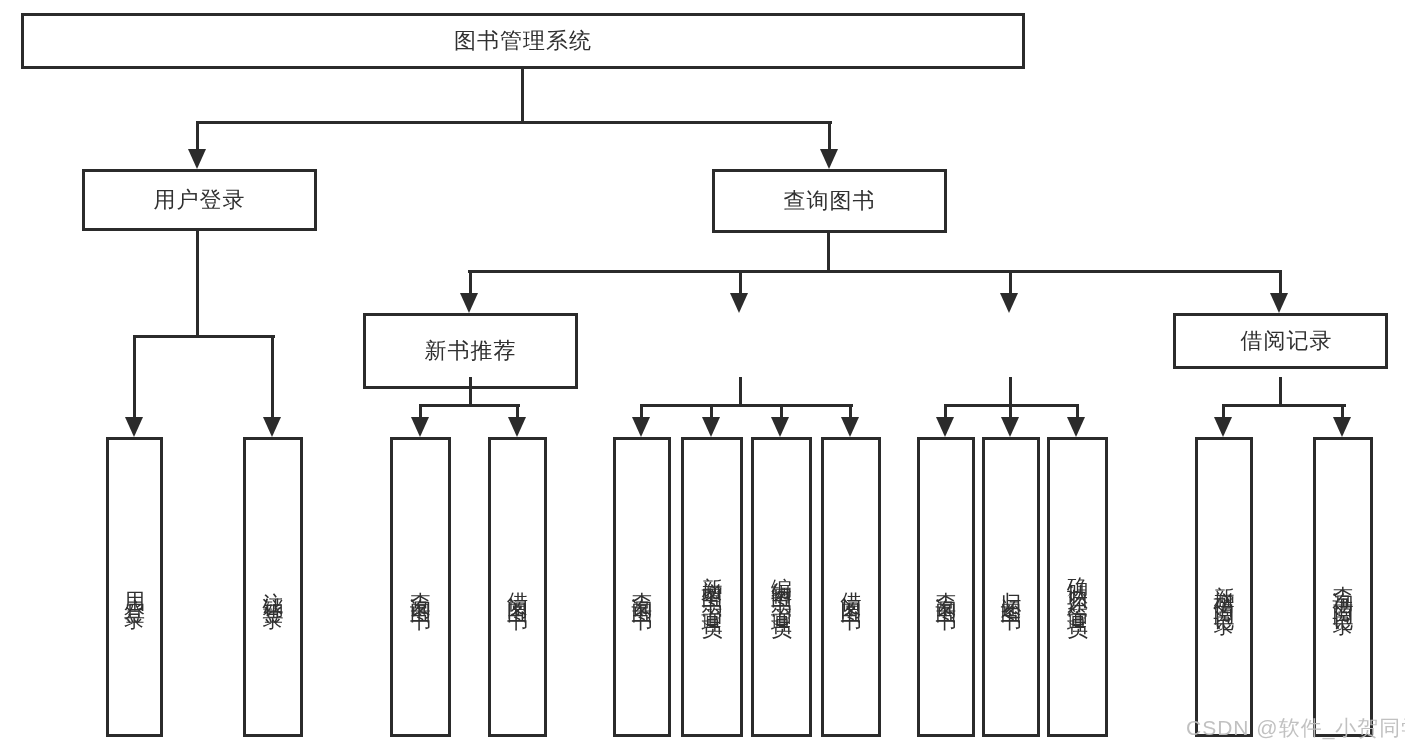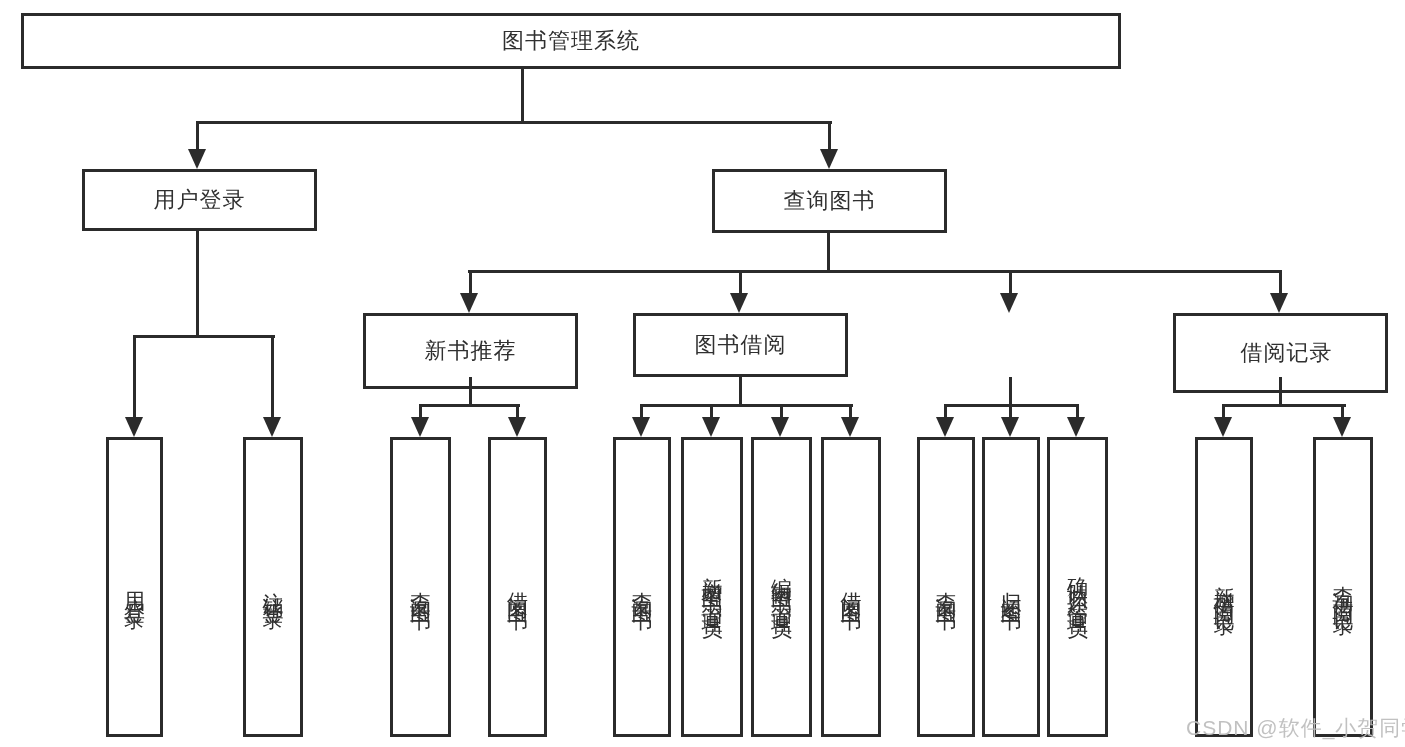--- a/index.html
+++ b/index.html
@@ -56,21 +56,21 @@
     letter-spacing:1px;
     z-index:10;
     white-space:nowrap;
   }
 </style>
 </head>
 <body>
 
 <div id="diagram">
 
-  <div class="box" style="left:21px;top:13px;width:1100px;height:56px;">图书管理系统</div>
+  <div class="box" style="left:21px;top:13px;width:1004px;height:56px;">图书管理系统</div>
 
   <div class="vline" style="left:521px;top:69px;height:55px;"></div>
   <div class="hline" style="left:196px;top:121px;width:636px;"></div>
   <div class="vline" style="left:196px;top:121px;height:32px;"></div>
   <div class="vline" style="left:828px;top:121px;height:32px;"></div>
   <div class="arrow" style="left:188px;top:149px;"></div>
   <div class="arrow" style="left:820px;top:149px;"></div>
 
   <div class="box" style="left:82px;top:169px;width:235px;height:62px;">用户登录</div>
   <div class="box" style="left:712px;top:169px;width:235px;height:64px;">查询图书</div>
@@ -87,22 +87,21 @@
   <div class="vline" style="left:469px;top:270px;height:26px;"></div>
   <div class="vline" style="left:739px;top:270px;height:26px;"></div>
   <div class="vline" style="left:1009px;top:270px;height:26px;"></div>
   <div class="vline" style="left:1279px;top:270px;height:26px;"></div>
   <div class="arrow" style="left:460px;top:293px;"></div>
   <div class="arrow" style="left:730px;top:293px;"></div>
   <div class="arrow" style="left:1000px;top:293px;"></div>
   <div class="arrow" style="left:1270px;top:293px;"></div>
 
   <div class="box" style="left:363px;top:313px;width:215px;height:76px;">新书推荐</div>
-  <div class="box" style="left:633px;top:313px;width:215px;height:64px;">图书借阅</div>
-  <div class="box" style="left:1173px;top:313px;width:215px;height:80px;padding-left:12px;">借阅记录</div>
+  <div class="box" style="left:1173px;top:313px;width:215px;height:56px;padding-left:12px;">借阅记录</div>
 
   <div class="vline" style="left:469px;top:377px;height:30px;"></div>
   <div class="hline" style="left:419px;top:404px;width:101px;"></div>
   <div class="vline" style="left:419px;top:404px;height:16px;"></div>
   <div class="vline" style="left:516px;top:404px;height:16px;"></div>
   <div class="arrow" style="left:411px;top:417px;"></div>
   <div class="arrow" style="left:508px;top:417px;"></div>
 
   <div class="vline" style="left:739px;top:377px;height:30px;"></div>
   <div class="hline" style="left:640px;top:404px;width:213px;"></div>

